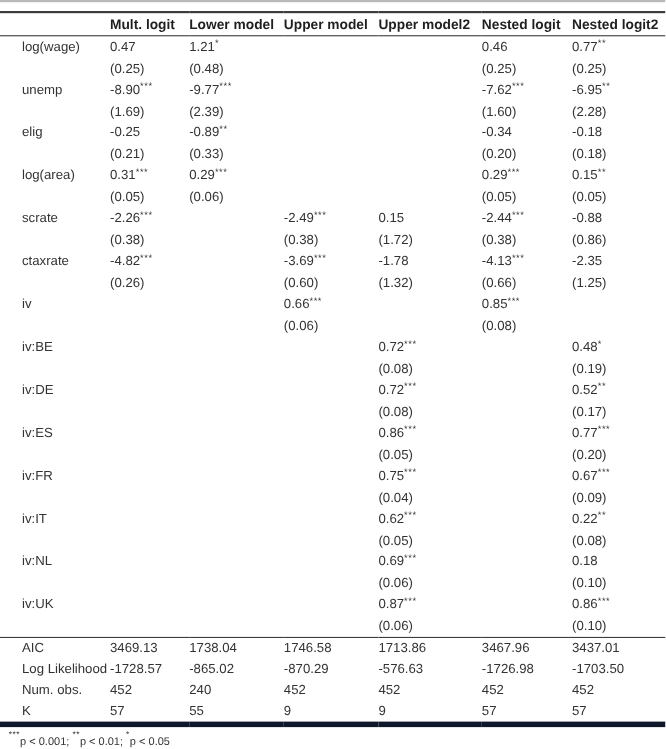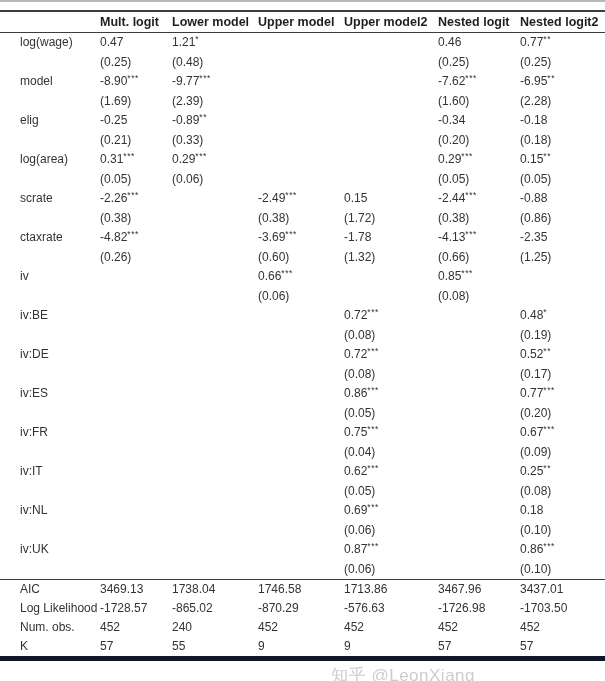--- a/index.html
+++ b/index.html
@@ -127,21 +127,21 @@
           </tr>
           <tr data-name="se-row">
             <td data-name="se-cell">(0.25)</td>
             <td data-name="se-cell">(0.48)</td>
             <td data-name="se-cell"></td>
             <td data-name="se-cell"></td>
             <td data-name="se-cell">(0.25)</td>
             <td data-name="se-cell">(0.25)</td>
           </tr>
           <tr data-name="coefficient-row">
-            <td rowspan="2" class="lbl" data-name="row-label">model</td>
+            <td rowspan="2" class="lbl" data-name="row-label">unemp</td>
             <td data-name="estimate-cell"><span>-8.90</span><sup data-name="significance-stars">***</sup></td>
             <td data-name="estimate-cell"><span>-9.77</span><sup data-name="significance-stars">***</sup></td>
             <td data-name="estimate-cell"></td>
             <td data-name="estimate-cell"></td>
             <td data-name="estimate-cell"><span>-7.62</span><sup data-name="significance-stars">***</sup></td>
             <td data-name="estimate-cell"><span>-6.95</span><sup data-name="significance-stars">**</sup></td>
           </tr>
           <tr data-name="se-row">
             <td data-name="se-cell">(1.69)</td>
             <td data-name="se-cell">(2.39)</td>
@@ -303,21 +303,21 @@
             <td data-name="se-cell"></td>
             <td data-name="se-cell">(0.09)</td>
           </tr>
           <tr data-name="coefficient-row">
             <td rowspan="2" class="lbl" data-name="row-label">iv:IT</td>
             <td data-name="estimate-cell"></td>
             <td data-name="estimate-cell"></td>
             <td data-name="estimate-cell"></td>
             <td data-name="estimate-cell"><span>0.62</span><sup data-name="significance-stars">***</sup></td>
             <td data-name="estimate-cell"></td>
-            <td data-name="estimate-cell"><span>0.25</span><sup data-name="significance-stars">**</sup></td>
+            <td data-name="estimate-cell"><span>0.22</span><sup data-name="significance-stars">**</sup></td>
           </tr>
           <tr data-name="se-row">
             <td data-name="se-cell"></td>
             <td data-name="se-cell"></td>
             <td data-name="se-cell"></td>
             <td data-name="se-cell">(0.05)</td>
             <td data-name="se-cell"></td>
             <td data-name="se-cell">(0.08)</td>
           </tr>
           <tr data-name="coefficient-row">
@@ -389,18 +389,19 @@
             <td data-name="gof-value">55</td>
             <td data-name="gof-value">9</td>
             <td data-name="gof-value">9</td>
             <td data-name="gof-value">57</td>
             <td data-name="gof-value">57</td>
           </tr>
         </tbody>
     </table>
   </div>
 
+  <div class="footnote" data-name="significance-note"><sup data-name="three-stars">***</sup><span>p &lt; 0.001; </span><sup data-name="two-stars">**</sup><span>p &lt; 0.01; </span><sup data-name="one-star">*</sup><span>p &lt; 0.05</span></div>
 
   <div class="caption-row" data-name="caption-row">
 
     <div class="watermark" data-name="watermark">知乎 @LeonXiang</div>
   </div>
 </div>
 
 </body></html>

